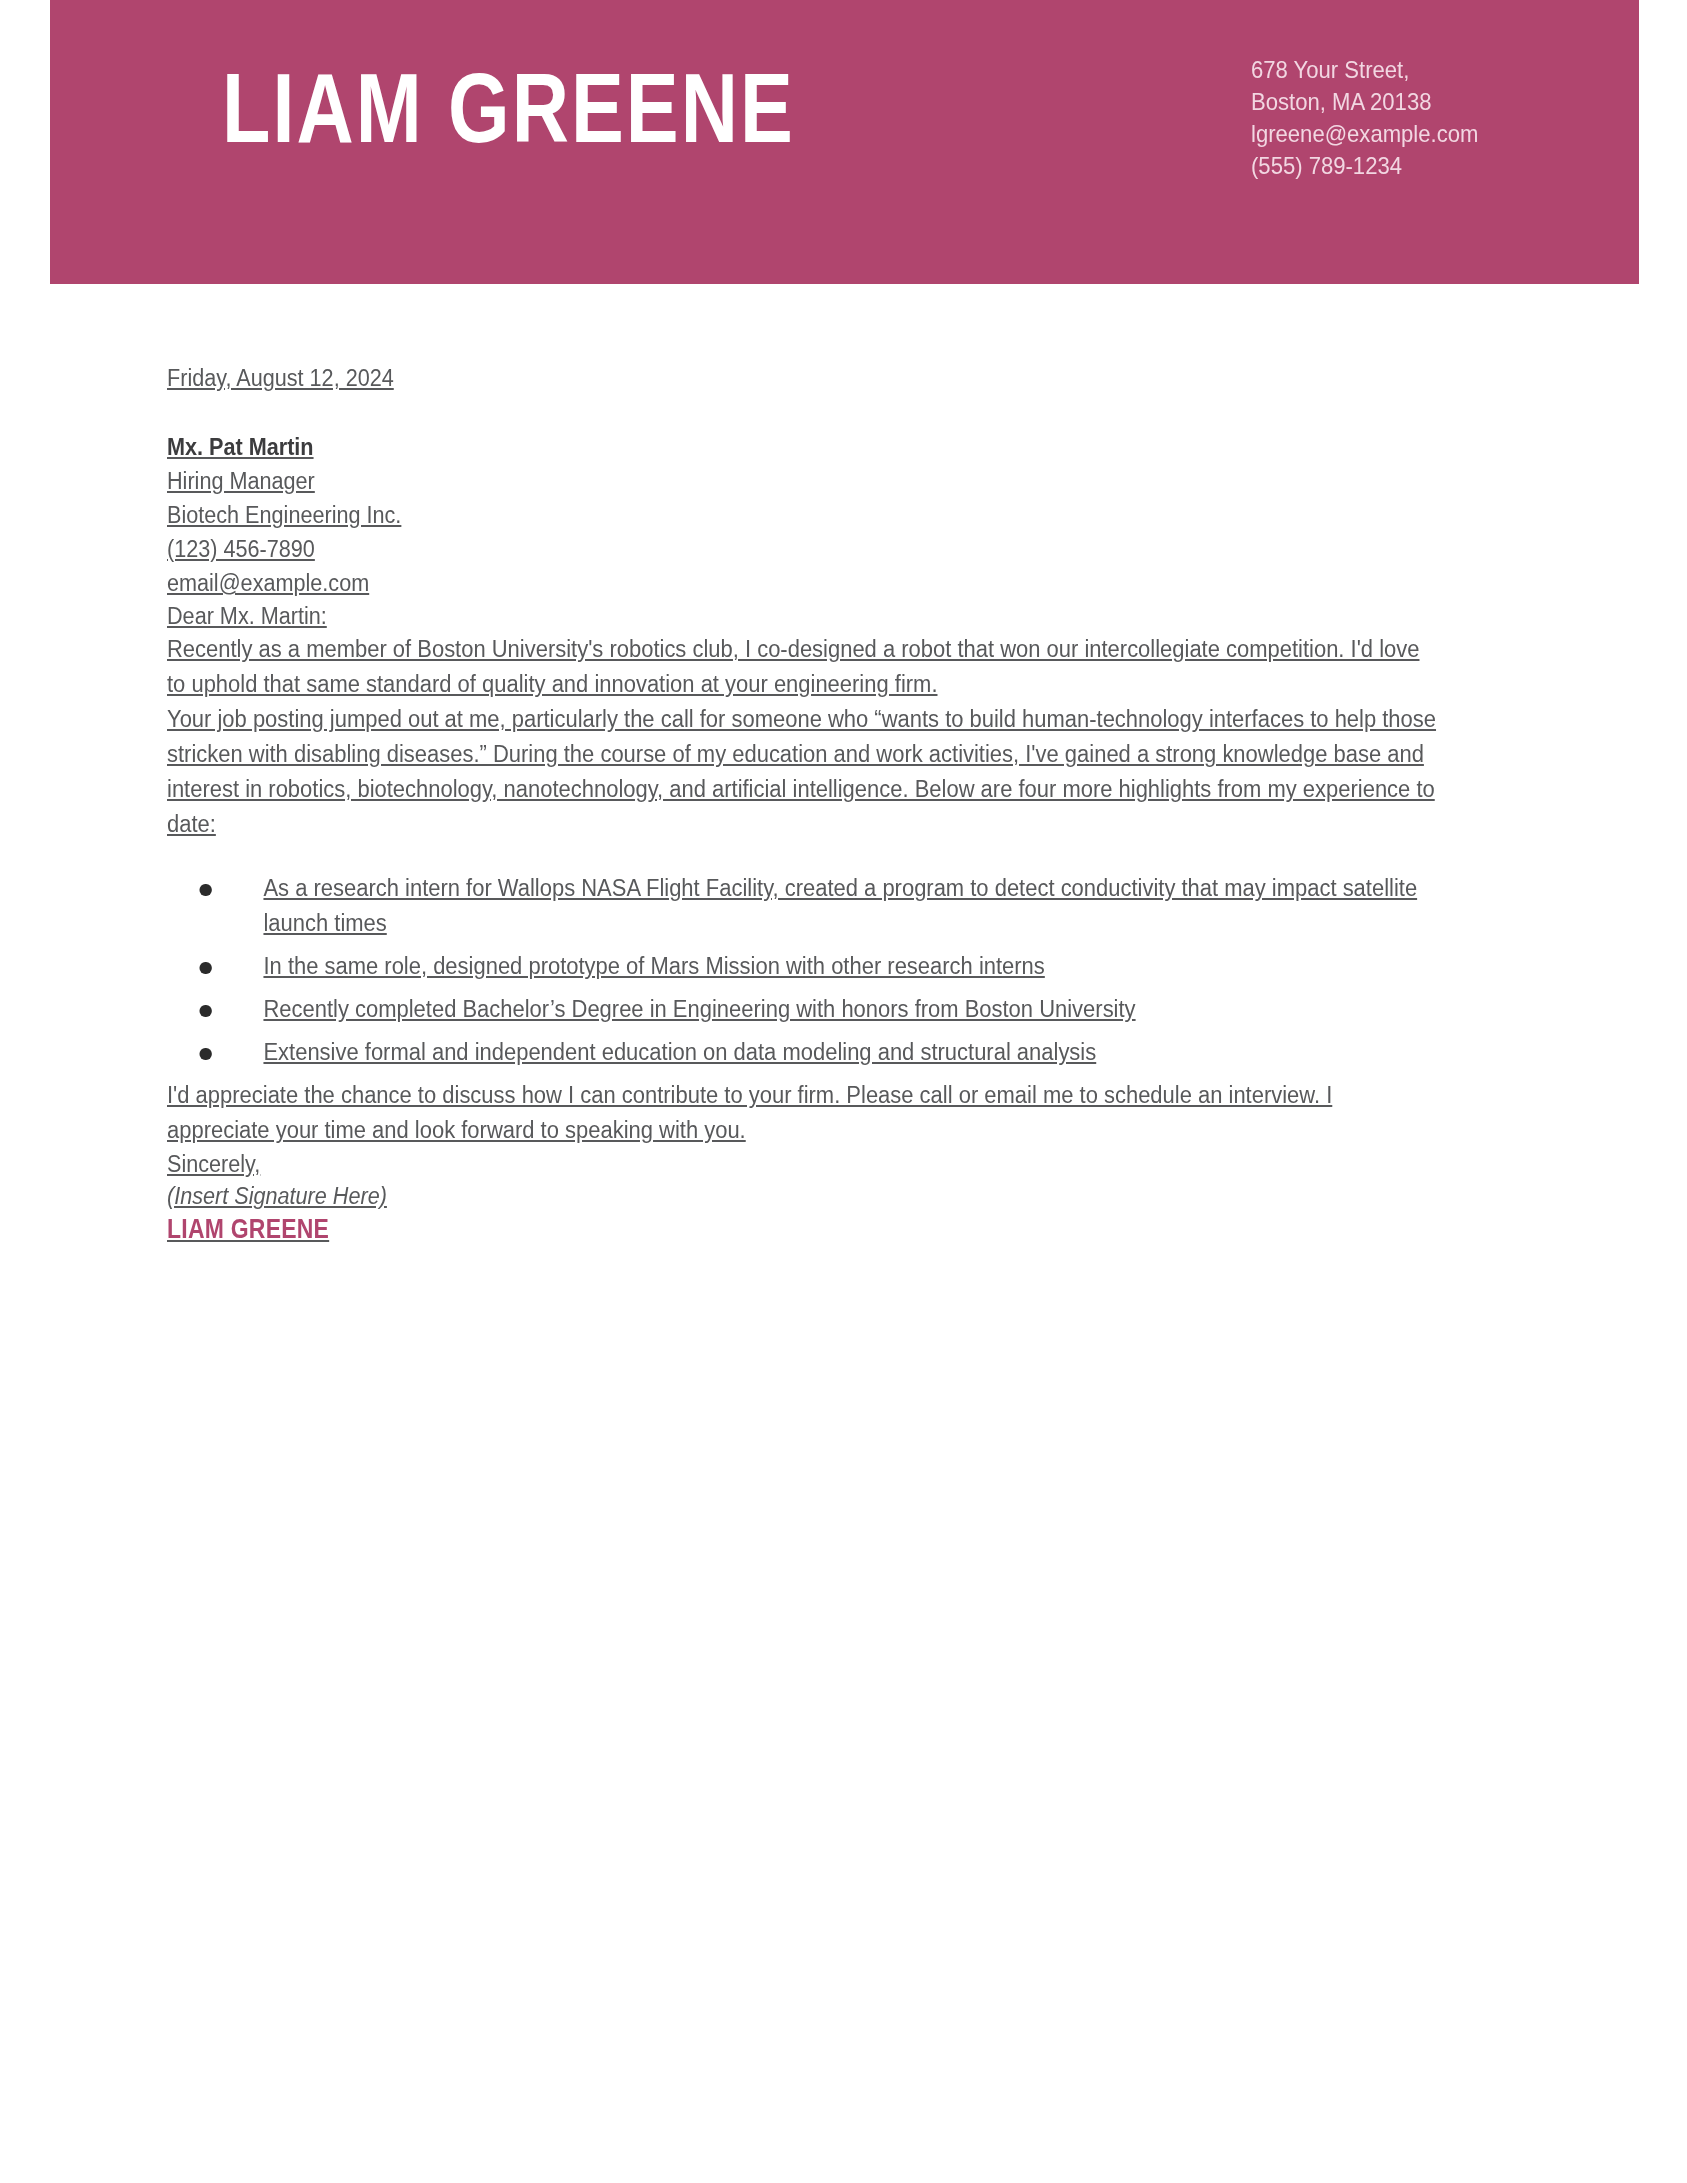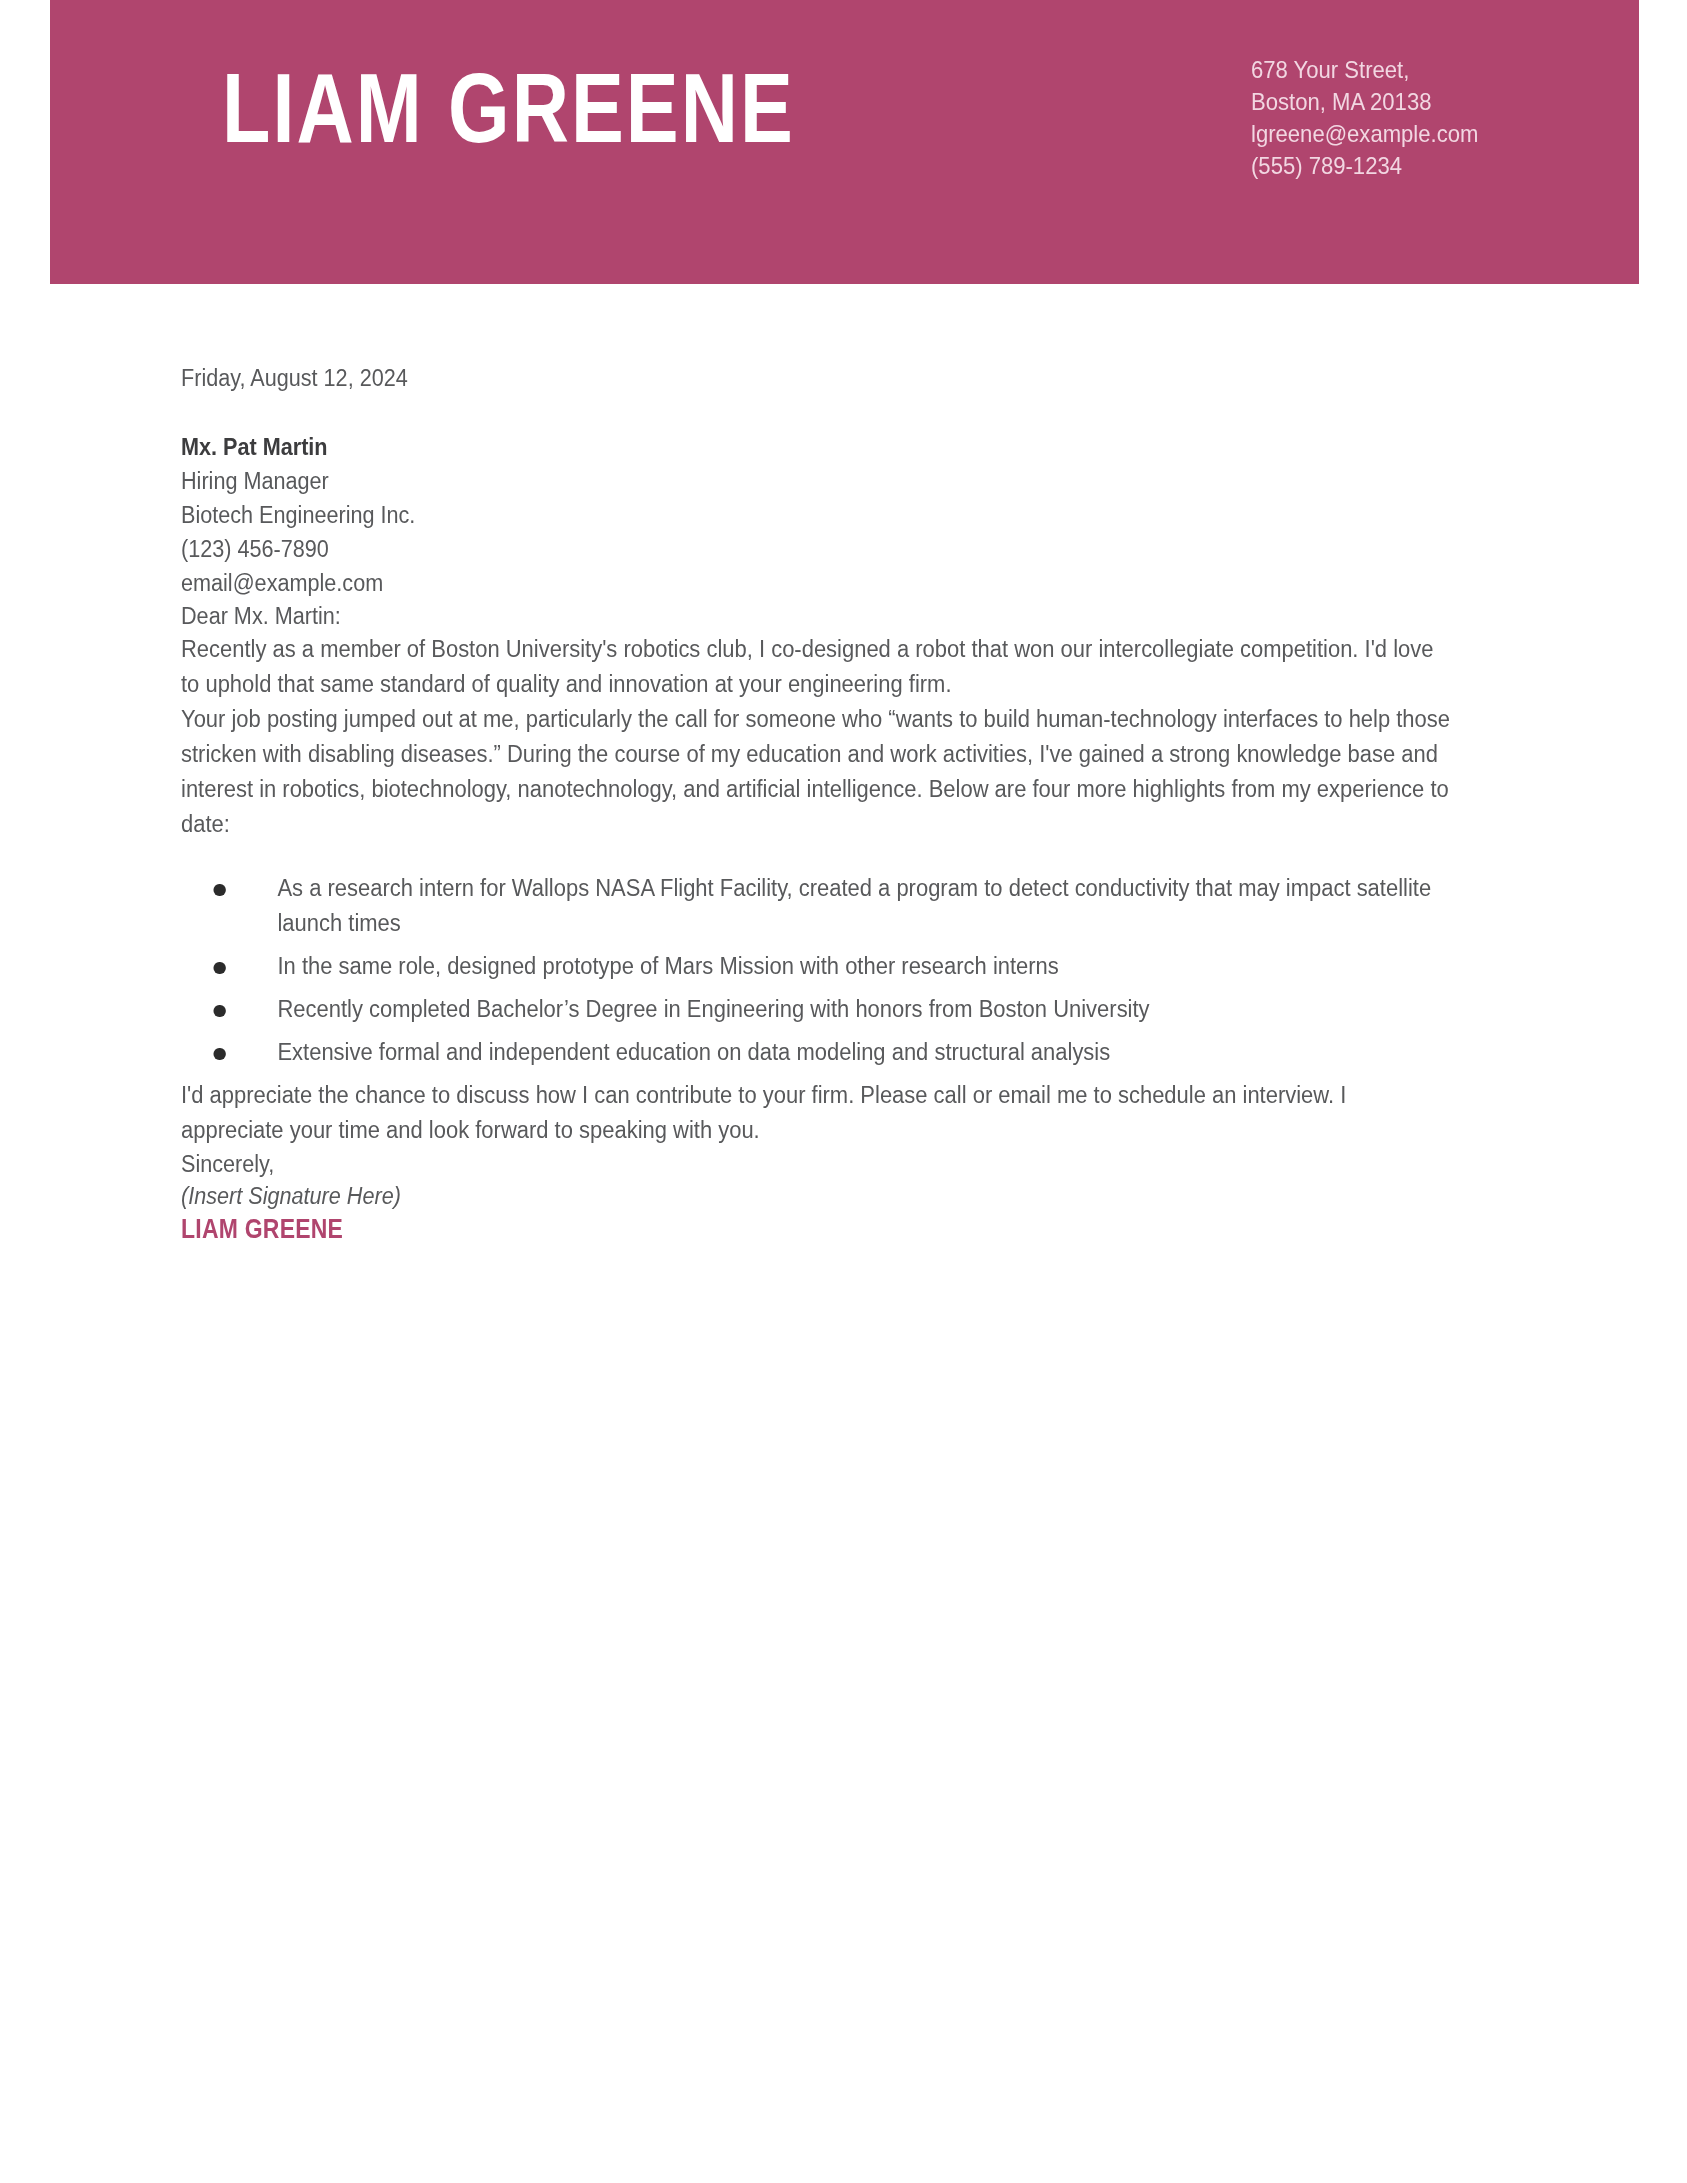--- a/index.html
+++ b/index.html
@@ -56,26 +56,27 @@
     color: #f2d7e2;
     transform: scaleX(0.92);
     transform-origin: left top;
     white-space: nowrap;
   }
   .header-contact div { white-space: nowrap; }
 
   
   .body-area {
     position: absolute;
-    left: 181px;
+    left: 167px;
     top: 363px;
     width: 1270px;
     color: #58595b;
     font-size: 23px;
     line-height: 35px;
+    text-decoration: underline;
   }
 
   .body-area p,
   .body-area div.blk {
     margin: 0;
   }
 
   .date-line {
     font-size: 23px;
     line-height: 30px;

